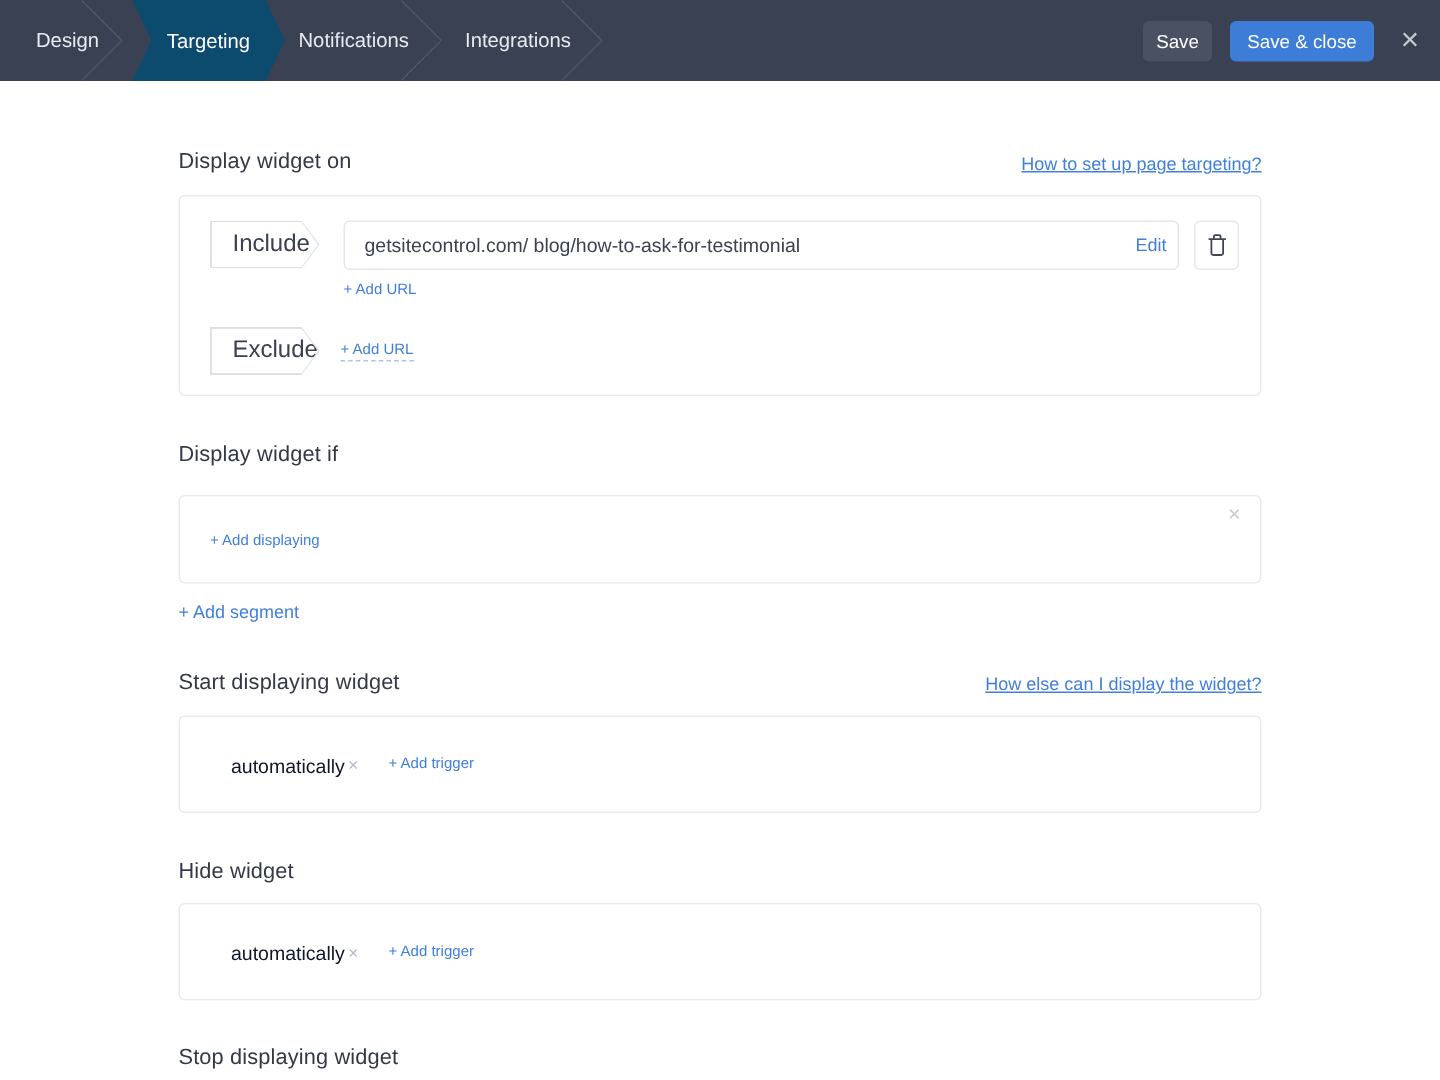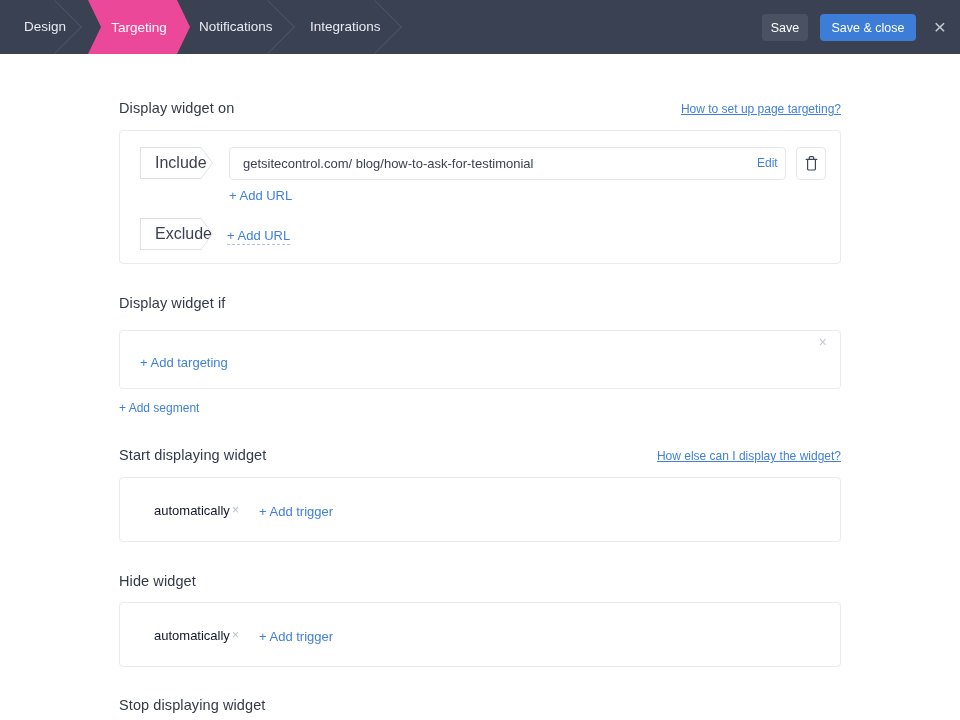--- a/index.html
+++ b/index.html
@@ -5,35 +5,35 @@
   * { margin:0; padding:0; box-sizing:border-box; }
   html,body { width:960px; height:720px; background:#fff; font-family:"Liberation Sans",sans-serif; overflow:hidden; }
   .page { position:relative; width:960px; height:720px; }
 
   
   .hdr { position:absolute; top:0; left:0; width:960px; height:54px; background:#3a4153; z-index:10; }
   .tab-label { position:absolute; top:0; height:54px; line-height:54px; color:#e9ebf0; font-size:13.5px; cursor:pointer; }
   .tab-design { left:24px; }
   .tab-notifications { left:199px; }
   .tab-integrations { left:310px; }
-  .tab-active-shape { position:absolute; left:88px; top:0; width:102px; height:54px; background:#ec4899;
+  .tab-active-shape { position:absolute; left:88px; top:0; width:102px; height:54px; background:#0c4a6e;
     clip-path:polygon(0 0, calc(100% - 13px) 0, 100% 50%, calc(100% - 13px) 100%, 0 100%, 13px 50%);
     display:flex; align-items:center; justify-content:center; color:#ffffff; font-size:13.5px; cursor:pointer; }
   .sep { position:absolute; top:8px; width:38px; height:38px; border-top:1.5px solid #4e5569; border-right:1.5px solid #4e5569; transform:rotate(45deg); }
   .sep1 { left:36px; } .sep2 { left:249px; } .sep3 { left:356px; }
   .btn { position:absolute; top:14px; height:27px; border:none; border-radius:4px; color:#fff; font-size:12.5px; font-family:"Liberation Sans",sans-serif; cursor:pointer; }
   .btn-save { left:762px; width:46px; background:#4a5162; }
   .btn-save-close { left:820px; width:96px; background:#3d7dd8; }
   .hdr-close { position:absolute; left:926px; top:13px; width:28px; height:28px; line-height:27px; text-align:center; color:#c5c9d3; font-size:21px; font-weight:300; cursor:pointer; }
 
   
   .sec-title { position:absolute; left:119px; font-size:14.5px; color:#333a47; letter-spacing:.1px; }
   .help-link { position:absolute; right:119px; font-size:12px; color:#4180da; cursor:pointer;text-decoration:underline; }
   .card { position:absolute; left:119px; width:722px; border:1px solid #e8ebee; border-radius:4px; background:#fff; }
-  .mini-link { position:absolute; font-size:13px; color:#4180da; cursor:pointer; white-space:nowrap; }
+  .mini-link { position:absolute; font-size:10px; color:#4180da; cursor:pointer; white-space:nowrap; }
 
   
   .card-urls { top:130px; height:134px; }
   .chip { position:absolute; left:20px; width:73px; height:32px;
     clip-path:polygon(0 0, calc(100% - 12px) 0, 100% 50%, calc(100% - 12px) 100%, 0 100%); background:#dce0e6; }
   .chip-inner { position:absolute; inset:1px; background:#fff;
     clip-path:polygon(0 0, calc(100% - 11px) 0, 100% 50%, calc(100% - 11px) 100%, 0 100%);
     display:flex; align-items:center; padding-left:14px; font-size:16px; color:#3a4150; }
   .chip-include { top:16px; } .chip-exclude { top:87px; }
   .url-input { position:absolute; left:109px; top:16px; width:557px; height:33px; border:1px solid #e3e7ec; border-radius:4px;
@@ -111,21 +111,21 @@
     <div class="chip chip-exclude">
       <div class="chip-inner">Exclude</div>
     </div>
     <span class="mini-link addurl-exclude">+ Add URL</span>
   </div>
 
 
   <div class="sec-title title-if">Display widget if</div>
   <div class="card card-if">
     <span class="card-x">×</span>
-    <span class="mini-link addcond">+ Add targeting</span>
+    <span class="mini-link addcond">+ Add displaying</span>
   </div>
   <span class="addsegment">+ Add segment</span>
 
   <div class="sec-title title-start">Start displaying widget</div>
   <span class="help-link help-start">How else can I display the widget?</span>
   <div class="card card-start">
     <span class="trigger-token">automatically</span>
     <span class="token-x">×</span>
     <span class="mini-link addtrigger">+ Add trigger</span>
   </div>

